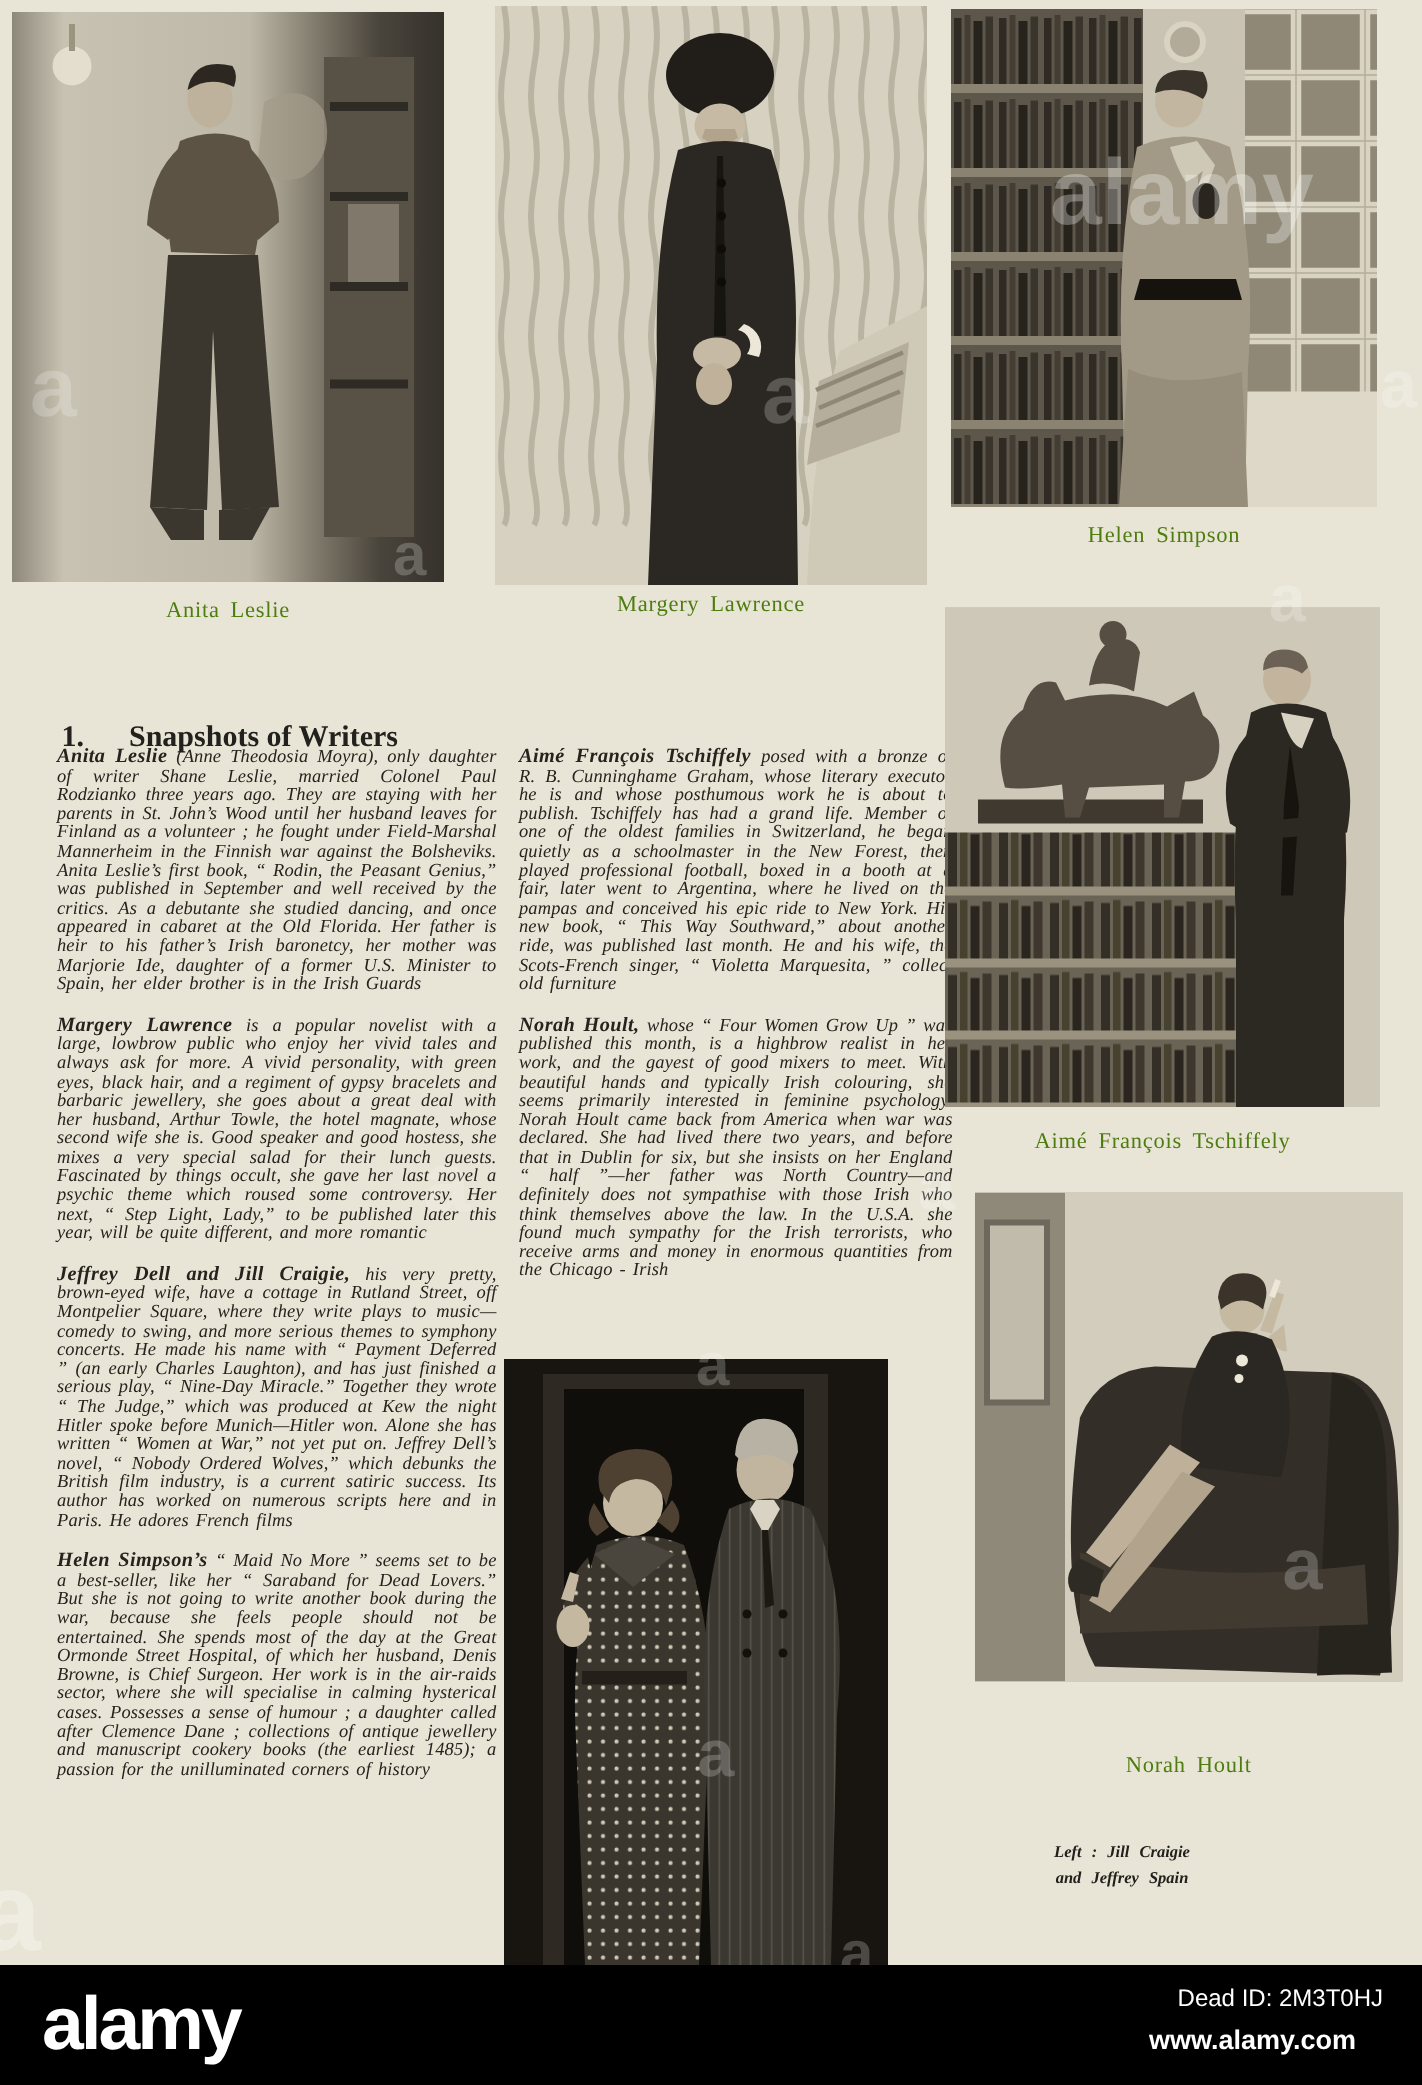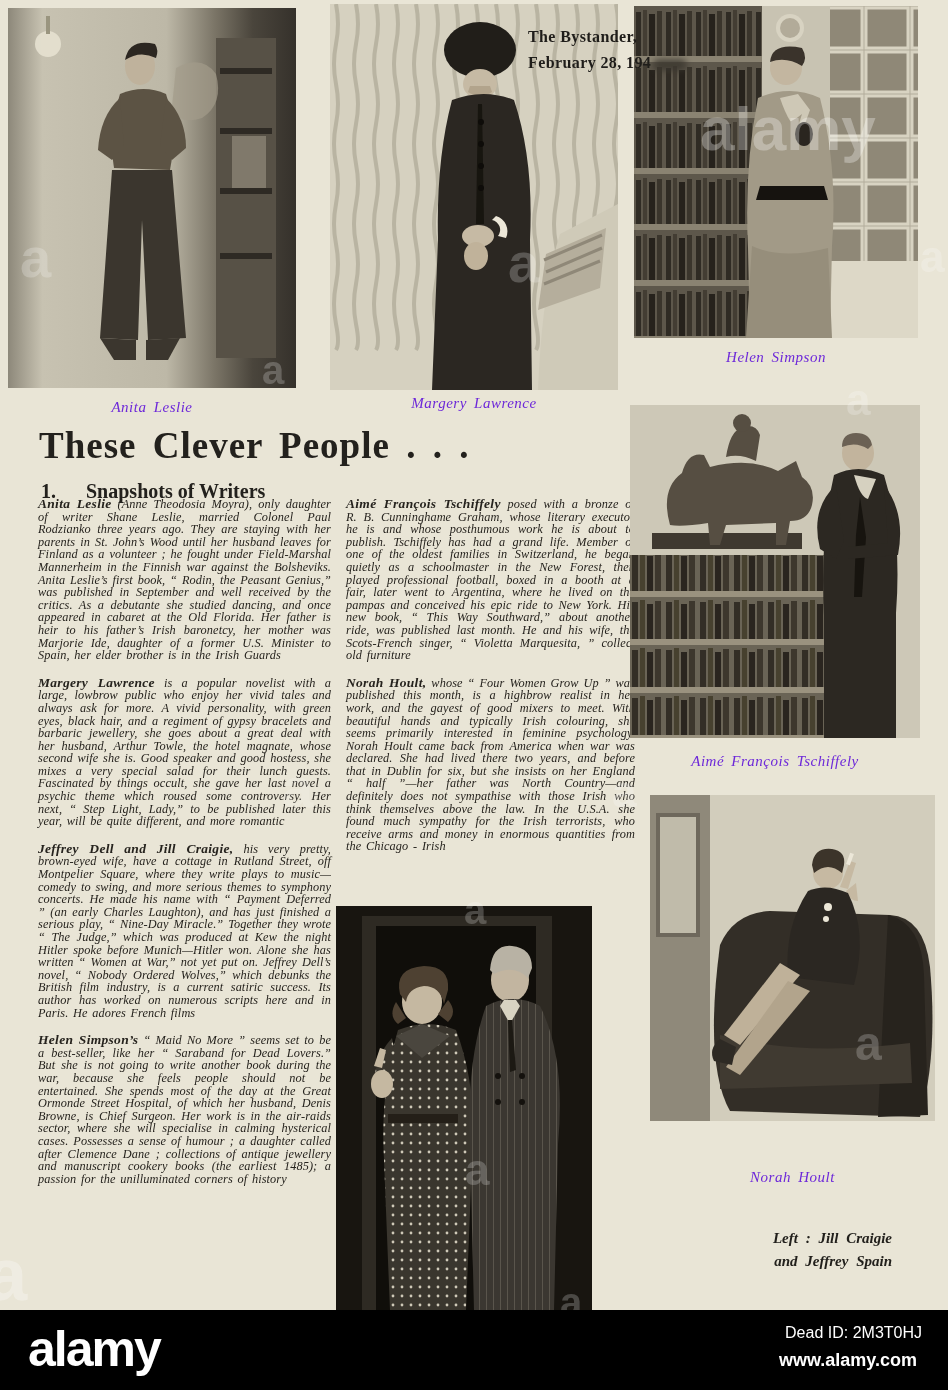--- a/index.html
+++ b/index.html
@@ -26,32 +26,32 @@
     letter-spacing:.4px;
   }
   .smudge {
     display:inline-block; width:34px; height:12px; margin-left:2px;
     background:#3a362e; border-radius:6px; filter:blur(3px); opacity:.8;
     vertical-align:middle;
   }
 
   
   .caption {
-    position:absolute; font-style:italic; font-size:15px; color:#6d28d9;
+    position:absolute; font-size:15px; color:#4d7c0f;
     text-align:center; letter-spacing:.5px; word-spacing:3px;
   }
   #cap-anita   { left:8px;   top:399px; width:288px; }
   #cap-margery { left:330px; top:395px; width:288px; }
   #cap-helen   { left:634px; top:349px; width:284px; }
   #cap-tschiffely { left:630px; top:753px; width:290px; }
   #cap-norah   { left:650px; top:1129px; width:285px;margin-top:40px; }
   #cap-craigie {
     position:absolute; left:648px; top:1227px; width:200px;
-    font-style:italic; font-weight:bold; font-size:15px; line-height:1.5;
-    color:#22201c; text-align:right; word-spacing:4px;margin-left:44px;
+    font-style:italic; font-weight:bold; font-size:11px; line-height:1.5;
+    color:#22201c; text-align:center; word-spacing:4px;
   }
 
   
   #page-title {
     position:absolute; left:39px; top:424px;
     font-size:37px; color:#23211d; letter-spacing:1px; word-spacing:6px;
   }
   #page-subtitle {
     position:absolute; left:41px; top:480px;
     font-weight:bold; font-size:20px; color:#23211d;
@@ -83,21 +83,21 @@
     position:absolute; left:28px; top:10px;
     font-family:"Liberation Sans",sans-serif; font-weight:bold;
     font-size:50px; letter-spacing:-2px; color:#fff;
   }
   #footer-id {
     position:absolute; right:26px; top:14px;
     font-family:"Liberation Sans",sans-serif; font-size:16px; color:#fff;
     text-align:right;
   }
   #footer-url {
-    position:absolute; right:31px; top:40px;
+    position:absolute; right:44px; top:40px;
     font-family:"Liberation Sans",sans-serif; font-weight:bold;
     font-size:18px; color:#fff; text-align:right;
   }
 </style>
 </head>
 <body>
 
 <div id="page">
 
   <div class="photo" id="photo-anita">
@@ -186,30 +186,25 @@
       <path d="M136 56 q2 -20 32 -14 q6 10 0 18 q-16 -10 -32 -4z" fill="#3a332b"></path>
       <path d="M124 92 q-14 70 -10 150 l2 90 80 0 2 -92 q6 -78 -12 -148 q-30 -14 -62 0z" fill="#a29a87"></path>
       <path d="M146 92 q10 30 22 34 l8 -22 -12 -16z" fill="#cec8b6"></path>
       <path d="M168 108 q-14 12 -26 8 l-4 18 20 6z" fill="#a29a87"></path>
       <ellipse cx="170" cy="128" rx="9" ry="12" fill="#2a251f"></ellipse>
       <path d="M126 180 l64 0 4 14 -72 0z" fill="#16130f"></path>
       <path d="M118 240 q30 14 76 2 l4 90 -86 0z" fill="#968e7b"></path>
     </svg>
   </div>
 
-  <div id="issue-header">
-    <div>The Bystander,</div>
-    <div><span>February 28, 194</span><span class="smudge"></span></div>
-  </div>
 
   <div class="caption" id="cap-anita">Anita Leslie</div>
   <div class="caption" id="cap-margery">Margery Lawrence</div>
   <div class="caption" id="cap-helen">Helen Simpson</div>
 
-  <h1 id="page-title">These Clever People . . .</h1>
   <h2 id="page-subtitle">
     <span class="num">1.</span><span>Snapshots of Writers</span>
   </h2>
 
   <div class="col" id="col-left">
     <p><span class="lead">Anita Leslie</span><span> (Anne Theodosia Moyra), only daughter of writer Shane Leslie, married Colonel Paul Rodzianko three years ago.  They are staying with her parents in St. John’s Wood until her husband leaves for Finland as a volunteer ; he fought under Field-Marshal Mannerheim in the Finnish war against the Bolsheviks.  Anita Leslie’s first book, “ Rodin, the Peasant Genius,” was published in September and well received by the critics.  As a debutante she studied dancing, and once appeared in cabaret at the Old Florida.  Her father is heir to his father’s Irish baronetcy, her mother was Marjorie Ide, daughter of a former U.S. Minister to Spain, her elder brother is in the Irish Guards</span></p>
     <p><span class="lead">Margery Lawrence</span><span> is a popular novelist with a large, lowbrow public who enjoy her vivid tales and always ask for more.  A vivid personality, with green eyes, black hair, and a regiment of gypsy bracelets and barbaric jewellery, she goes about a great deal with her husband, Arthur Towle, the hotel magnate, whose second wife she is.  Good speaker and good hostess, she mixes a very special salad for their lunch guests.  Fascinated by things occult, she gave her last novel a psychic theme which roused some controversy.  Her next, “ Step Light, Lady,” to be published later this year, will be quite different, and more romantic</span></p>
     <p><span class="lead">Jeffrey Dell and Jill Craigie,</span><span> his very pretty, brown-eyed wife, have a cottage in Rutland Street, off Montpelier Square, where they write plays to music—comedy to swing, and more serious themes to symphony concerts.  He made his name with “ Payment Deferred ” (an early Charles Laughton), and has just finished a serious play, “ Nine-Day Miracle.”  Together they wrote “ The Judge,” which was produced at Kew the night Hitler spoke before Munich—Hitler won.  Alone she has written “ Women at War,” not yet put on.  Jeffrey Dell’s novel, “ Nobody Ordered Wolves,” which debunks the British film industry, is a current satiric success.  Its author has worked on numerous scripts here and in Paris.  He adores French films</span></p>
     <p><span class="lead">Helen Simpson’s</span><span> “ Maid No More ” seems set to be a best-seller, like her “ Saraband for Dead Lovers.”  But she is not going to write another book during the war, because she feels people should not be entertained.  She spends most of the day at the Great Ormonde Street Hospital, of which her husband, Denis Browne, is Chief Surgeon.  Her work is in the air-raids sector, where she will specialise in calming hysterical cases.  Possesses a sense of humour ; a daughter called after Clemence Dane ; collections of antique jewellery and manuscript cookery books (the earliest 1485); a passion for the unilluminated corners of history</span></p>
   </div>

